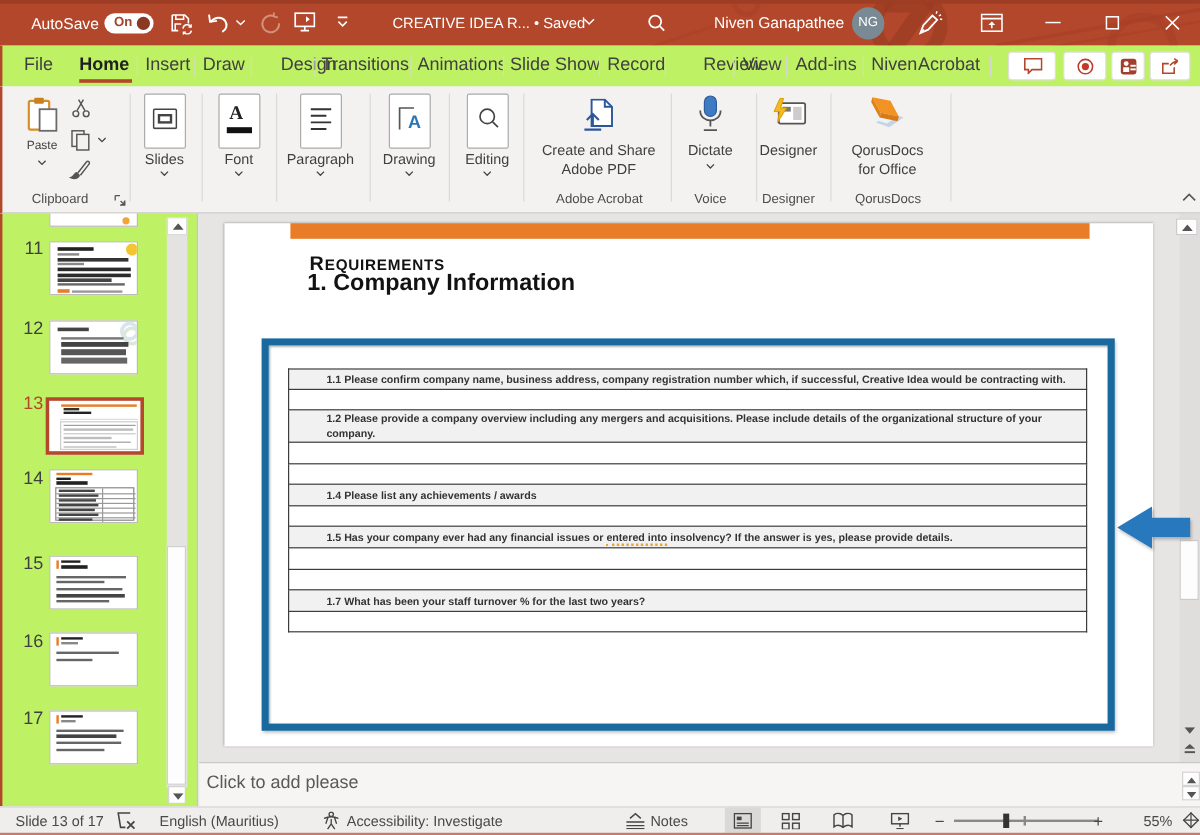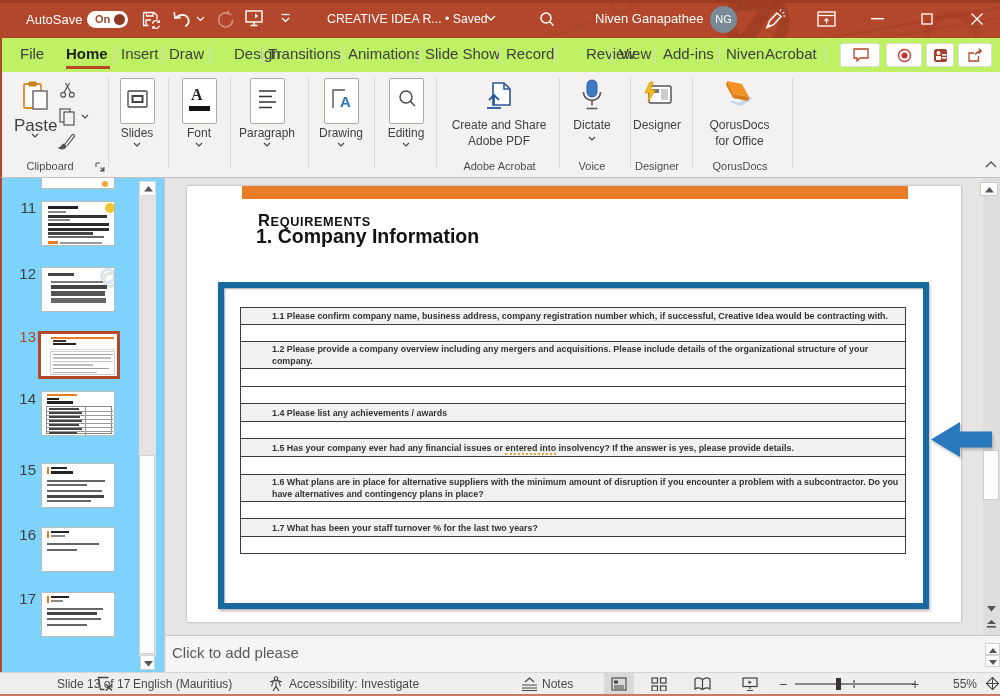--- a/index.html
+++ b/index.html
@@ -27,21 +27,21 @@
 
 
 #ribbon { position:absolute; left:0; top:72px; width:1000px; height:106px; background:#F4F2F1; border-left:2px solid #B2472B; border-bottom:1px solid #C4C2C1; }
 .rib-sep { position:absolute; top:6px; width:1px; height:90px; background:#DCDAD9; }
 .rib-box { position:absolute; top:6px; width:35px; height:46px; background:#fff; border:1px solid #ACAAAA; border-radius:2px; }
 .rib-label { position:absolute; font-size:12px; color:#3F3F3F; text-align:center; white-space:nowrap; }
 .grp-label { position:absolute; top:88px; font-size:11px; color:#4E4C4B; text-align:center; white-space:nowrap; }
 .chev { position:absolute; width:8px; height:5px; }
 
 
-#panel { position:absolute; left:0; top:178px; width:165px; height:494px; background:#7dd3fc; border-left:2px solid #B2472B; border-right:1px solid #C9C7C6; overflow:hidden; }
+#panel { position:absolute; left:0; top:178px; width:165px; height:494px; background:#bef264; border-left:2px solid #B2472B; border-right:1px solid #C9C7C6; overflow:hidden; }
 .thumb-num { position:absolute; font-size:15px; color:#3F3F3F; width:26px; text-align:right; }
 .thumb { position:absolute; left:39px; width:74px; height:45px; background:#fff; border:1px solid #BDBBBA; overflow:hidden; }
 
 
 #workspace { position:absolute; left:166px; top:178px; width:817px; height:457px; background:#E7E5E4; }
 #slide { position:absolute; left:21px; top:8px; width:774px; height:436px; background:#fff; box-shadow:0 0 2px rgba(0,0,0,0.35); }
 
 
 #orangebar { position:absolute; left:55px; top:0px; width:666px; height:13px; background:#E87C27; }
 #req-title { position:absolute; left:71px; top:26px; color:#121212; font-weight:bold; letter-spacing:0.65px; line-height:1; }
@@ -198,21 +198,21 @@
   </div>
 </div>
 
 <div id="ribbon">
 
   <svg style="position:absolute; left:20px; top:8px;" width="30" height="32" viewBox="0 0 30 32" fill="none">
     <rect x="2" y="4" width="17" height="24" rx="1.5" stroke="#D78D28" stroke-width="1.8" fill="#fff"></rect>
     <rect x="6.5" y="1.5" width="8" height="5" rx="1" fill="#C9801F"></rect>
     <rect x="11" y="11" width="14" height="18" fill="#fff" stroke="#6B6B6B" stroke-width="1.5"></rect>
   </svg>
-  <div class="rib-label" style="left:12px; top:44px; width:42px; font-size:17px;">Paste</div>
+  <div class="rib-label" style="left:12px; top:44px; width:42px; font-size:10px;">Paste</div>
   <svg class="chev" style="left:29px; top:61px;" viewBox="0 0 8 5" fill="none" stroke="#444" stroke-width="1.1">
       <path d="M1 1 l3 3 3 -3"></path>
     </svg>
   <svg style="position:absolute; left:57px; top:10px;" width="17" height="17" viewBox="0 0 17 17" fill="none" stroke="#555" stroke-width="1.2">
     <path d="M10.5 1 L5.2 10.2 M6.5 1 L11.8 10.2"></path>
     <circle cx="4.2" cy="12.8" r="2.4"></circle>
       <circle cx="12.8" cy="12.8" r="2.4"></circle>
   </svg>
   <svg style="position:absolute; left:57px; top:36px;" width="17" height="18" viewBox="0 0 17 18" fill="none" stroke="#555" stroke-width="1.2">
     <rect x="1" y="1" width="10" height="13"></rect>
@@ -480,23 +480,20 @@
         <tr>
               <td class="a" style="height:17px;"></td>
             </tr>
         <tr>
               <td class="q" style="height:18px;">1.5 Has your company ever had any financial issues or <span style="border-bottom:2px dotted #E8A33D;">entered into</span> insolvency? If the answer is yes, please provide details.</td>
             </tr>
         <tr>
               <td class="a" style="height:18px;"></td>
             </tr>
         <tr>
-              <td class="q" style="height:27px;">1.6 What plans are in place for alternative suppliers with the minimum amount of disruption if you encounter a problem with a subcontractor. Do you have alternatives and contingency plans in place?</td>
-            </tr>
-        <tr>
               <td class="a" style="height:17px;"></td>
             </tr>
         <tr>
               <td class="q" style="height:18px;">1.7 What has been your staff turnover % for the last two years?</td>
             </tr>
         <tr>
               <td class="a" style="height:17px;"></td>
             </tr>
       </tbody>
         </table>
@@ -535,21 +532,21 @@
       </svg>
     </div>
   <div style="position:absolute; left:819px; top:19px; width:15px; height:12px; background:#FDFDFD; border:1px solid #D5D3D2;">
       <svg style="position:absolute; left:3px; top:3.5px;" width="8" height="5" viewBox="0 0 8 5">
         <path d="M0 0 L4 5 L8 0 z" fill="#555"></path>
       </svg>
     </div>
 </div>
 
 <div id="statusbar">
-  <div class="abs" style="left:13px; top:4px;margin-left:44px;">Slide 13 of 17</div>
+  <div class="abs" style="left:13px; top:4px;">Slide 13 of 17</div>
   <svg class="abs" style="left:96px; top:3px;" width="18" height="16" viewBox="0 0 18 16" fill="none" stroke="#444" stroke-width="1.3">
     <path d="M12.5 1.5 h-10 l2 12 h4"></path>
     <path d="M10 8.5 l6 6 M16 8.5 l-6 6" stroke-width="1.5"></path>
   </svg>
   <div class="abs" style="left:133px; top:4px;">English (Mauritius)</div>
   <svg class="abs" style="left:268px; top:3px;" width="16" height="16" viewBox="0 0 16 16" fill="none" stroke="#444" stroke-width="1.1">
     <circle cx="8" cy="2.5" r="1.8"></circle>
       <path d="M2 6 c4 -1.8 8 -1.8 12 0 M8 6.5 v4 M8 10.5 l-3 4.5 M8 10.5 l3 4.5 M5.2 5.4 l-1.7 5 M10.8 5.4 l1.7 5"></path>
   </svg>
   <div class="abs" style="left:289px; top:4px;">Accessibility: Investigate</div>

